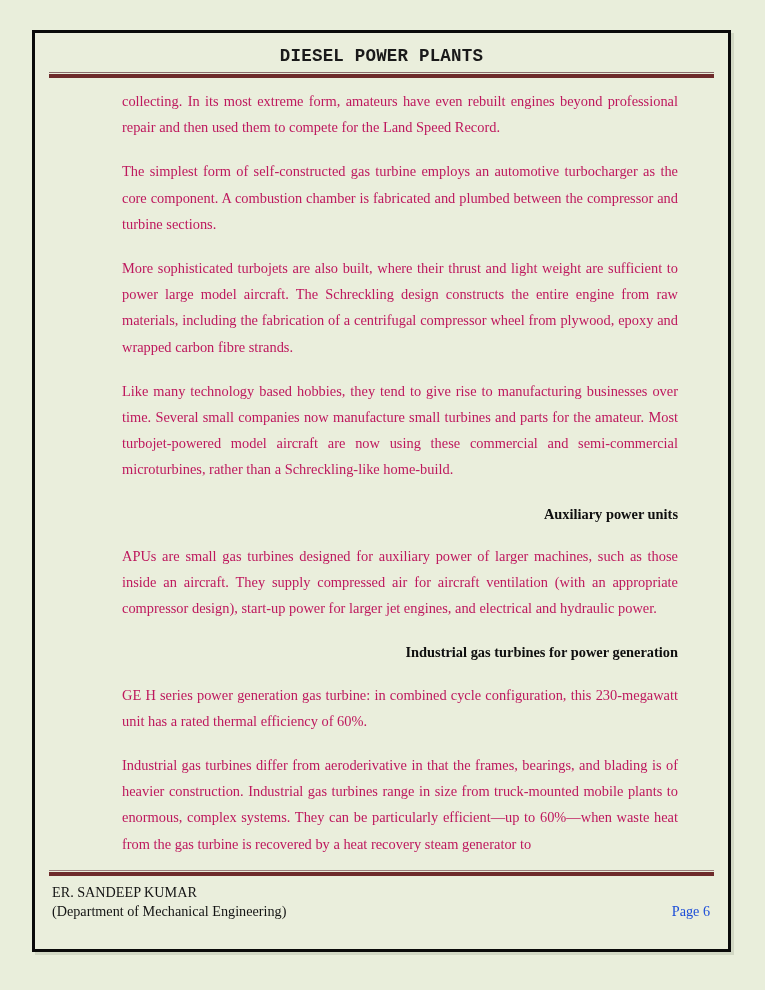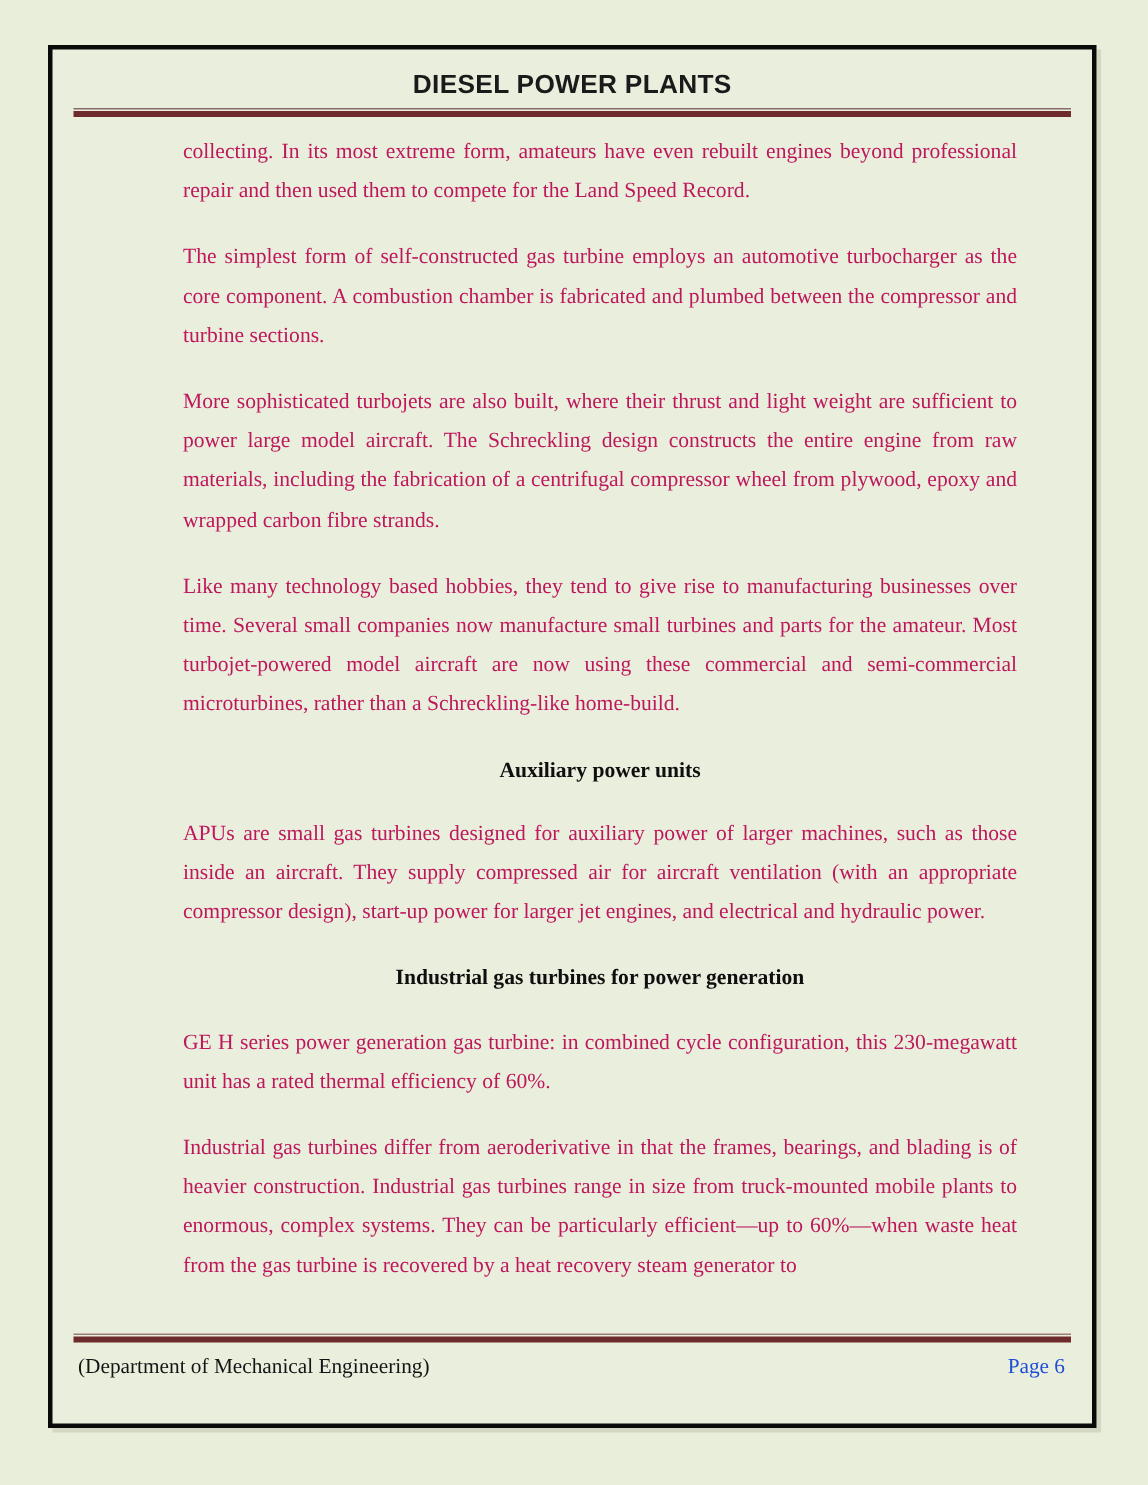--- a/index.html
+++ b/index.html
@@ -52,21 +52,21 @@
     top: 0;
     width: 693px;
     padding-top: 13px;
   }
   .doc-title {
     text-align: center;
     font-size: 17.5px;
     font-weight: 700;
     letter-spacing: 0.2px;
     color: #1a1a1a;
-    font-family: Liberation Sans, sans-serif;
+    font-family: Liberation Mono, monospace;
     line-height: 1.2;
   }
   .header-rule {
     margin: 5px 14px 0 14px;
     height: 7px;
     position: relative;
   }
   .header-rule .thin {
     position: absolute;
     left: 0; right: 0; top: 0;
@@ -96,21 +96,21 @@
     margin: 0 0 18px 0;
     hyphens: none;
   }
   .para:last-child { margin-bottom: 0; }
   .sub-head {
     font-size: 14.4px;
     line-height: 26.2px;
     font-weight: 700;
     color: #0f0f0f;
     margin: 0 0 16px 0;
-    text-align: center;
+    text-align: right;
   }
 
   
   .doc-footer {
     position: absolute;
     left: 14px;
     right: 14px;
     bottom: 28px;
   }
   .footer-rule {
@@ -168,20 +168,21 @@
         <p class="sub-head">Industrial gas turbines for power generation</p>
         <p class="para">GE H series power generation gas turbine: in combined cycle configuration, this 230-megawatt unit has a rated thermal efficiency of 60%.</p>
         <p class="para">Industrial gas turbines differ from aeroderivative in that the frames, bearings, and blading is of heavier construction. Industrial gas turbines range in size from truck-mounted mobile plants to enormous, complex systems. They can be particularly efficient—up to 60%—when waste heat from the gas turbine is recovered by a heat recovery steam generator to</p>
       </div>
 
       <div class="doc-footer">
         <div class="footer-rule-thin"></div>
         <div class="footer-rule"></div>
         <div class="footer-row">
           <div class="footer-left">
+            <div>ER. SANDEEP KUMAR</div>
             <div class="footer-dept">(Department of Mechanical Engineering)</div>
           </div>
           <div class="footer-page">Page 6</div>
         </div>
       </div>
 
     </div>
   </div>
 </div>
 

